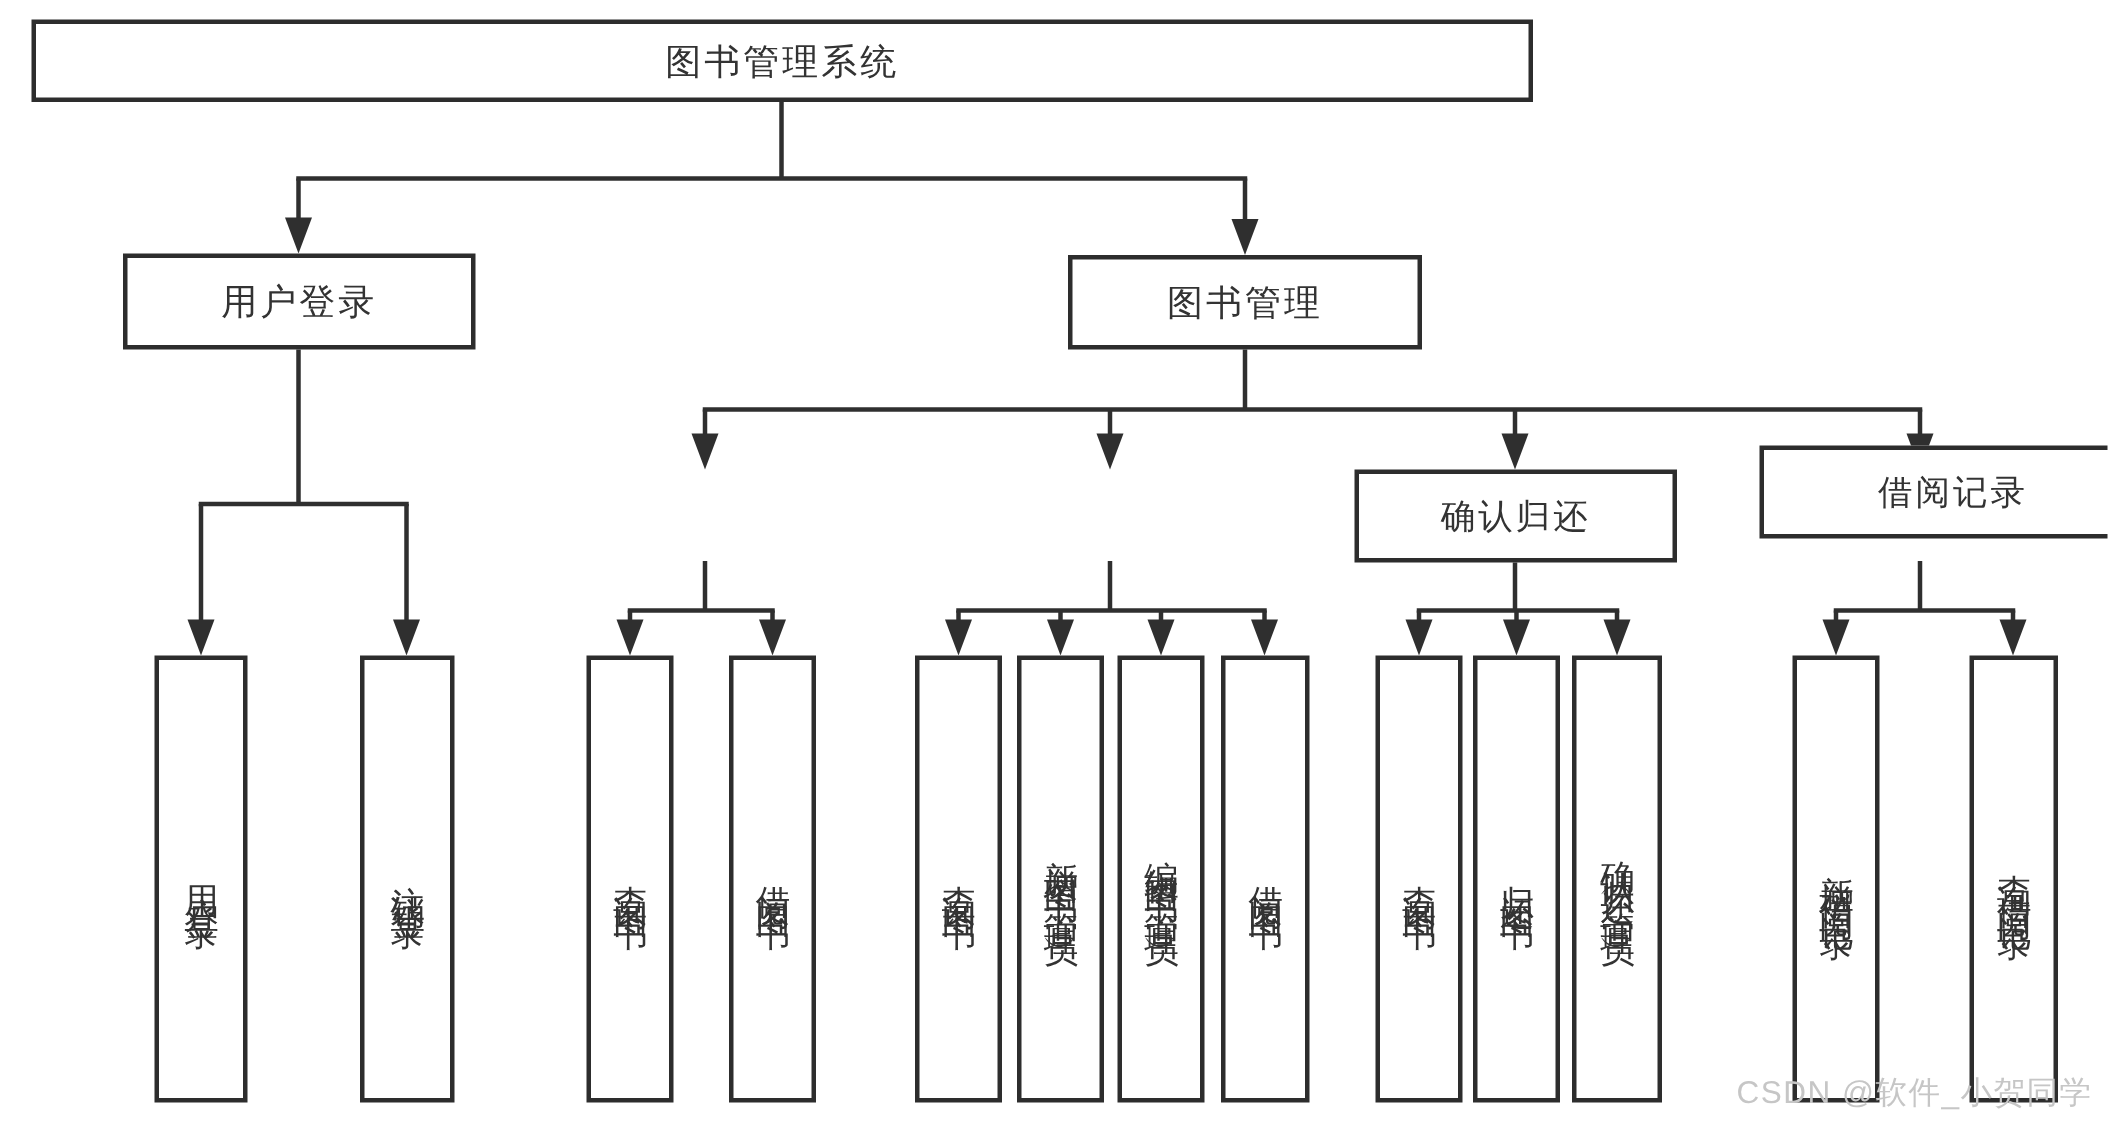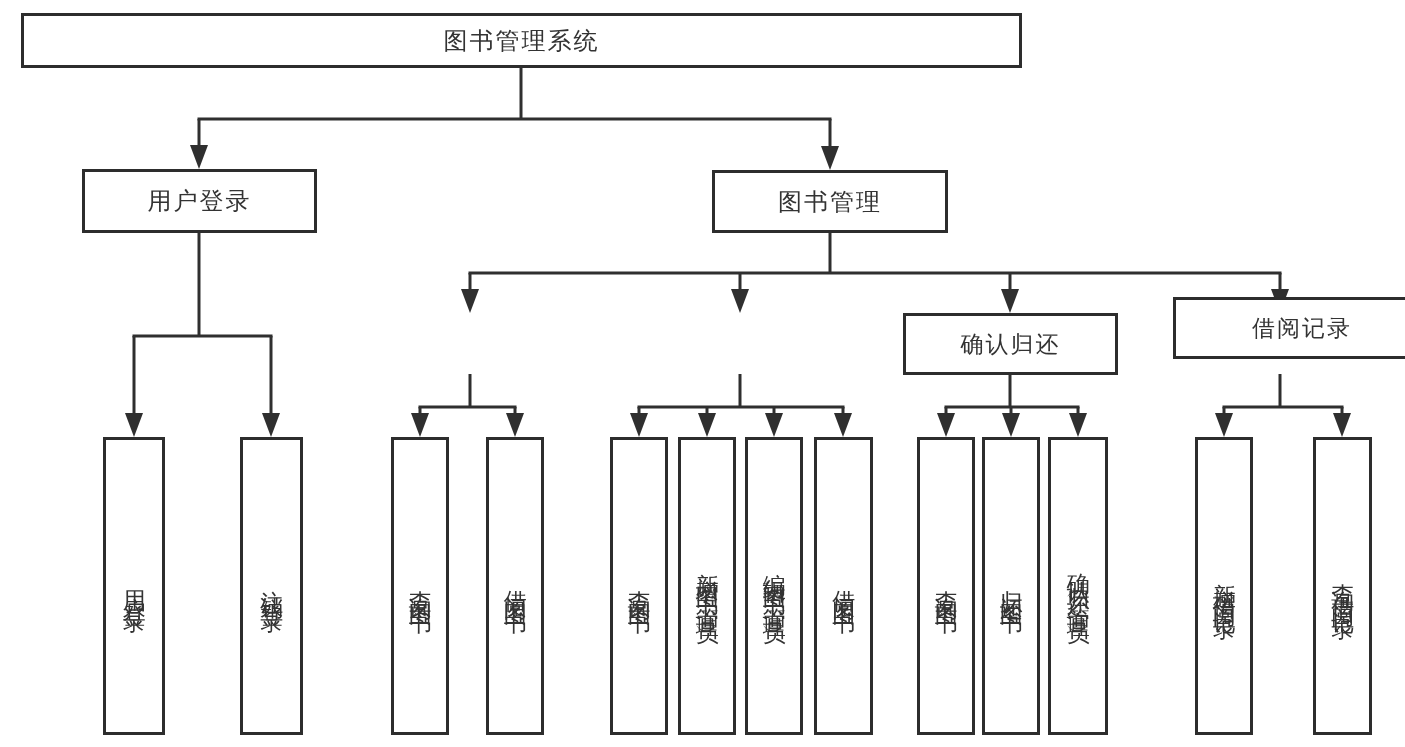--- a/index.html
+++ b/index.html
@@ -204,14 +204,15 @@
     <span>确认归还（管理员）</span>
   </div>
 
   <div class="box vbox" style="left:1195px; top:437px; width:58px; height:298px;">
     <span>新增借阅记录</span>
   </div>
   <div class="box vbox" style="left:1313px; top:437px; width:59px; height:298px;">
     <span>查询借阅记录</span>
   </div>
 
+  <div class="watermark">CSDN @软件_小贺同学</div>
 
 </div>
 
 </body></html>

